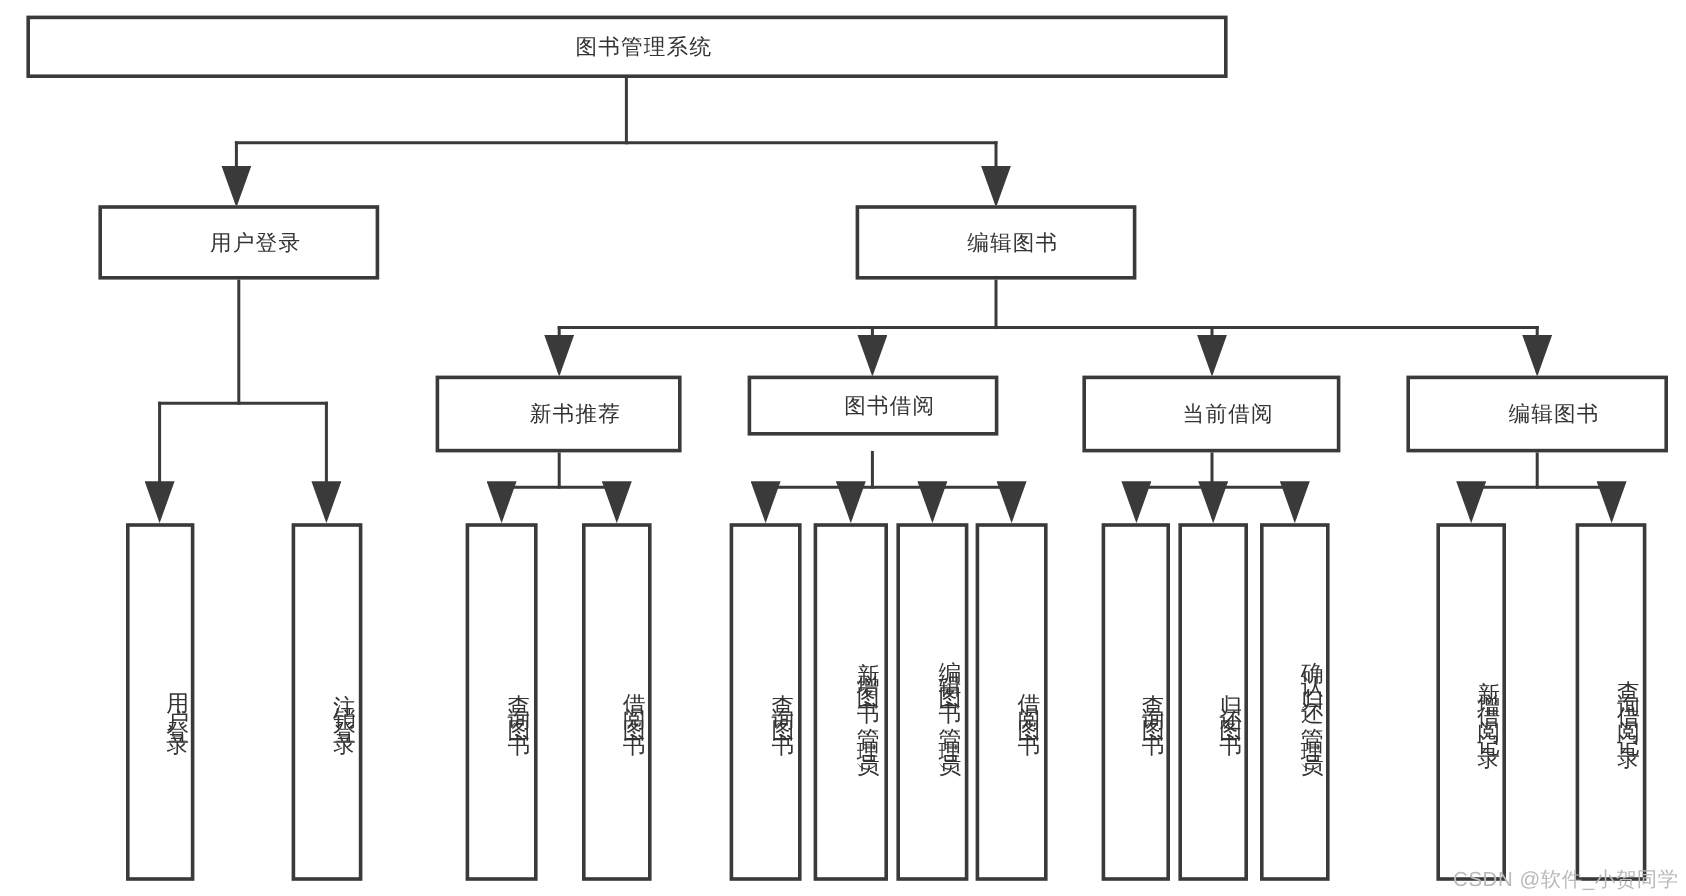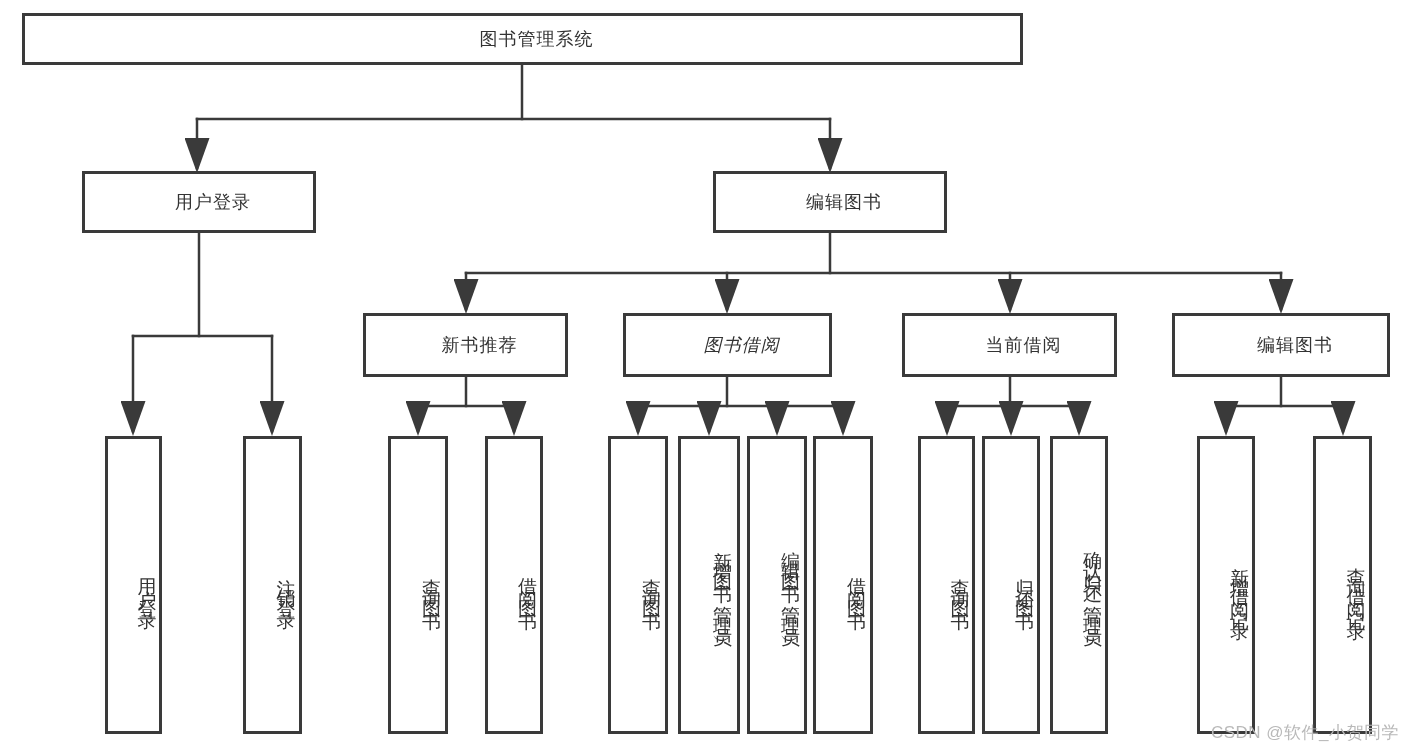--- a/index.html
+++ b/index.html
@@ -30,21 +30,21 @@
     writing-mode:vertical-rl;
     text-orientation:mixed;
     letter-spacing:11px;
     line-height:1;
     white-space:nowrap;
   }
   .root-box   {left:22px;  top:13px;  width:1001px; height:52px;}
   .n-userlogin{left:82px;  top:171px; width:234px;  height:62px;}
   .n-bookmgmt {left:713px; top:171px; width:234px;  height:62px;}
   .n-newbook  {left:363px; top:313px; width:205px;  height:64px;}
-  .n-bookborrow{left:623px;top:313px; width:209px;  height:64px;font-style:italic;}
+  .n-bookborrow{left:623px;top:313px; width:209px;  height:50px;}
   .n-curborrow{left:902px; top:313px; width:215px;  height:64px;}
   .n-records  {left:1172px;top:313px; width:218px;  height:64px;}
   .lf1 {left:105px; top:436px; width:57px; height:298px;}
   .lf2 {left:243px; top:436px; width:59px; height:298px;}
   .lf3 {left:388px; top:436px; width:60px; height:298px;}
   .lf4 {left:485px; top:436px; width:58px; height:298px;}
   .lf5 {left:608px; top:436px; width:60px; height:298px;}
   .lf6 {left:678px; top:436px; width:62px; height:298px;}
   .lf7 {left:747px; top:436px; width:60px; height:298px;}
   .lf8 {left:813px; top:436px; width:60px; height:298px;}

